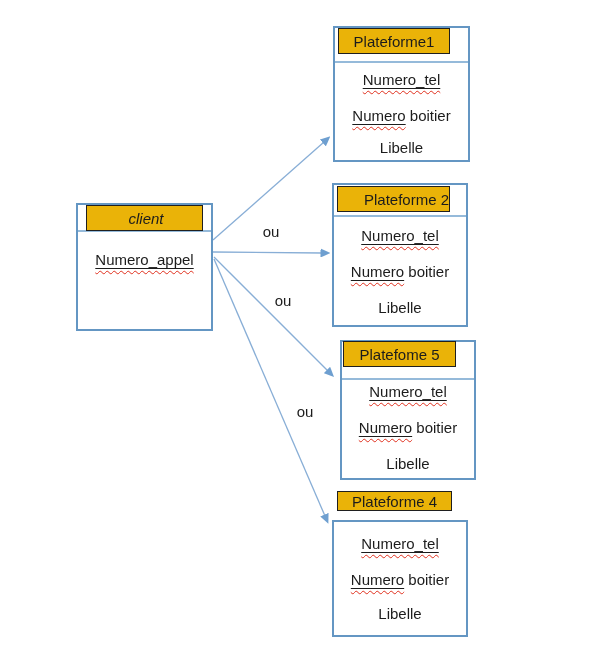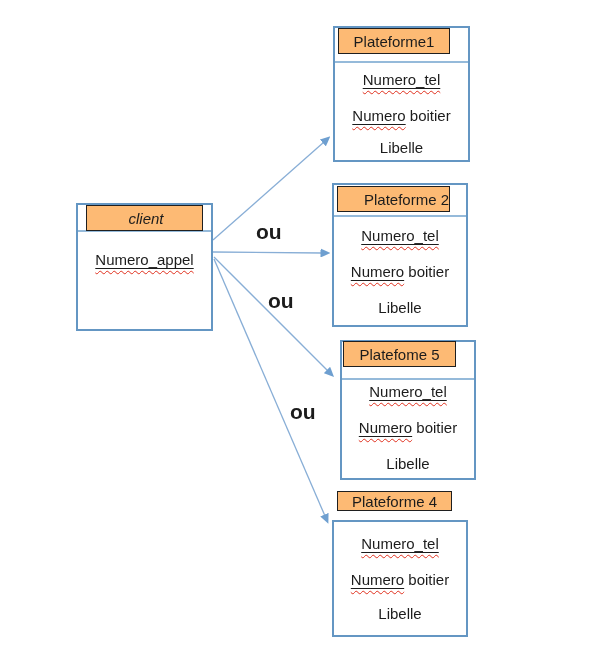--- a/index.html
+++ b/index.html
@@ -7,21 +7,21 @@
     position:relative; width:601px; height:667px; background:#ffffff;
     font-family:"Liberation Sans", sans-serif; color:#1c1c1c; overflow:hidden;
   }
   svg.arrows { position:absolute; left:0; top:0; z-index:1; }
   .outer {
     position:absolute; box-sizing:border-box;
     border:2px solid #6496c3; background:#ffffff; z-index:2;
   }
   .titlebox {
     position:absolute; box-sizing:border-box;
-    border:1.5px solid #1f1f1f; background:#fdba74;
+    border:1.5px solid #1f1f1f; background:#eab308;
     font-size:15px; display:flex; align-items:center; justify-content:center;
     z-index:4; white-space:nowrap;
   }
   .titlebox.left { justify-content:center; padding-left:3px;font-style:italic; }
   .sep { position:absolute; height:1.5px; background:#95bada; z-index:3; }
   .field {
     position:absolute; height:20px; line-height:20px; text-align:center;
     font-size:15px; z-index:3; white-space:pre;
   }
   .sq {
@@ -29,21 +29,21 @@
     text-decoration-color:#e0301e; text-decoration-thickness:1px;
     text-underline-offset:4.5px;
   }
   .ul {
     text-decoration-line:underline; text-decoration-style:solid;
     text-decoration-color:#1c1c1c; text-decoration-thickness:1.2px;
     text-underline-offset:3px;
   }
   .ou {
     position:absolute; width:30px; height:20px; line-height:20px;
-    font-size:21px; z-index:2;font-weight:bold;
+    text-align:center; font-size:15px; z-index:2;
   }
 </style>
 </head>
 <body>
 
 <div class="stage">
 
   <svg class="arrows" width="601" height="667" viewBox="0 0 601 667">
     <defs>
       <marker id="ah" markerWidth="10" markerHeight="9" refX="1.5" refY="4.5" orient="auto" markerUnits="userSpaceOnUse">

